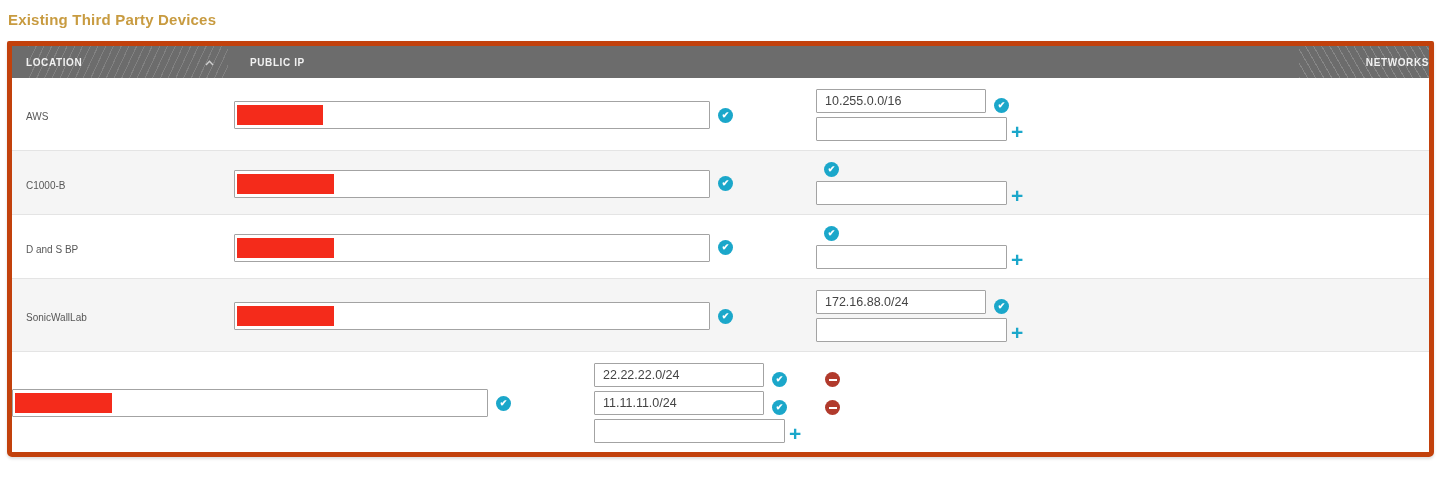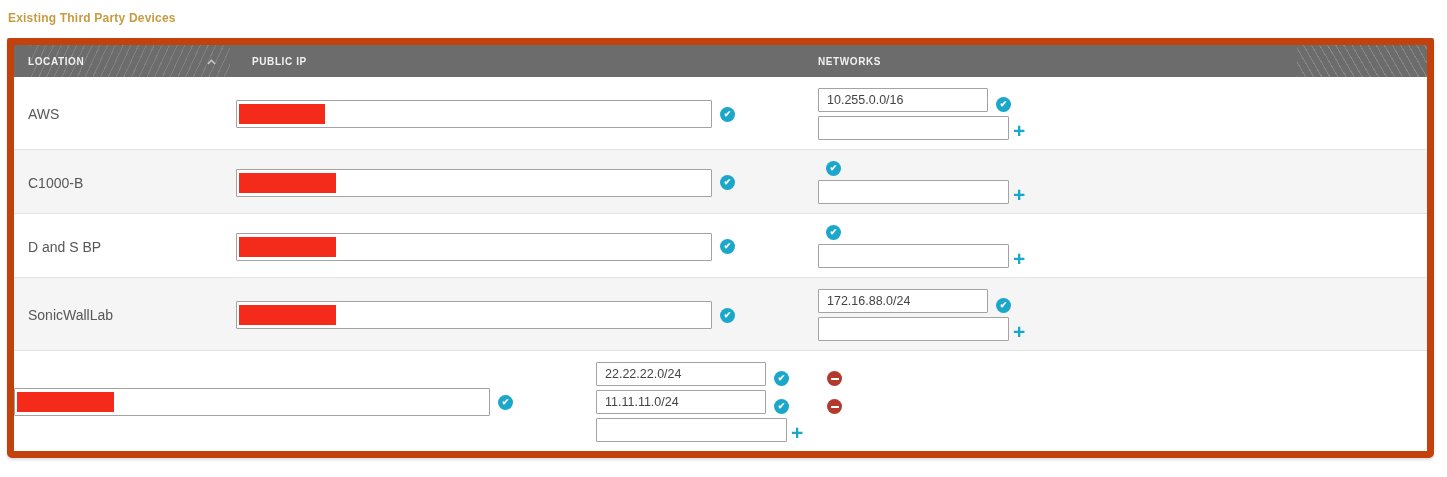--- a/index.html
+++ b/index.html
@@ -1,37 +1,37 @@
 <!DOCTYPE html>
 <html><head>
 <meta charset="utf-8">
 <style>
   html,body{margin:0;padding:0;background:#ffffff;font-family:"Liberation Sans",sans-serif;}
   .page{padding:9px 13px 10px 7px;min-width:1420px;}
-  .title{color:#c89b40;font-size:12px;font-weight:bold;margin:2px 0 13px 1px;letter-spacing:.2px;}
-
-  .table{border:7px solid #c2410c;border-radius:2px 2px 5px 5px;box-shadow:0 2px 3px rgba(0,0,0,.13);background:#1d4ed8;overflow:hidden;}
+  .title{color:#c89b40;font-size:15px;font-weight:bold;margin:2px 0 13px 1px;letter-spacing:.2px;}
+
+  .table{border:5px solid #c2410c;border-radius:2px 2px 5px 5px;box-shadow:0 2px 3px rgba(0,0,0,.13);background:#1d4ed8;overflow:hidden;}
 
   .thead{position:relative;background:#6c6c6c;height:32px;display:flex;align-items:center;overflow:hidden;}
   .hatch{position:absolute;top:0;height:100%;pointer-events:none;}
   .hatch-left{left:16px;width:200px;opacity:.16;background:repeating-linear-gradient(115deg,rgba(255,255,255,.9) 0 1px,transparent 1px 7px);}
   .hatch-right{right:0;width:130px;opacity:.20;background:repeating-linear-gradient(60deg,rgba(255,255,255,.9) 0 1px,transparent 1px 7px);}
   .th{position:relative;color:#f1f1f1;font-size:10px;font-weight:bold;letter-spacing:.6px;box-sizing:border-box;}
   .th-loc{width:222px;padding-left:14px;display:flex;align-items:center;justify-content:space-between;padding-right:20px;}
   .th-ip{width:580px;padding-left:16px;}
-  .th-nets{flex:1;padding-left:2px;}
+  .th-nets{flex:1;padding-left:2px;text-align:right;}
   .sort{margin-top:1px;}
 
   .row{display:flex;align-items:center;border-top:1px solid #e4e4e4;padding:11px 0 9px;background:#fff;}
   .row:first-child{border-top:none;}
   .row:nth-child(even){background:#f5f5f5;}
 
   .cell{box-sizing:border-box;}
   .cell.loc{width:222px;padding-left:14px;}
-  .loc-label{font-size:14px;color:#575757;}
+  .loc-label{font-size:10px;color:#575757;}
 
   .cell.ip{width:580px;display:flex;align-items:center;}
   .ip-wrap{position:relative;width:476px;display:inline-block;}
   .ip-input{width:100%;height:28px;box-sizing:border-box;border:1px solid #a3a3a3;border-radius:1px;padding:0 8px;font-size:12.5px;color:#444;background:#fff;font-family:"Liberation Sans",sans-serif;}
   .redact{position:absolute;left:3px;top:4px;width:97px;height:20px;background:#f42b1b;}
   .row:first-child .redact{width:86px;}
 
   .icon-check{display:inline-flex;align-items:center;justify-content:center;flex:none;width:15px;height:15px;border-radius:50%;background:#1ba7ca;color:#fff;font-size:9px;line-height:15px;margin-left:8px;font-weight:bold;}
 
   .cell.nets{flex:1;}

